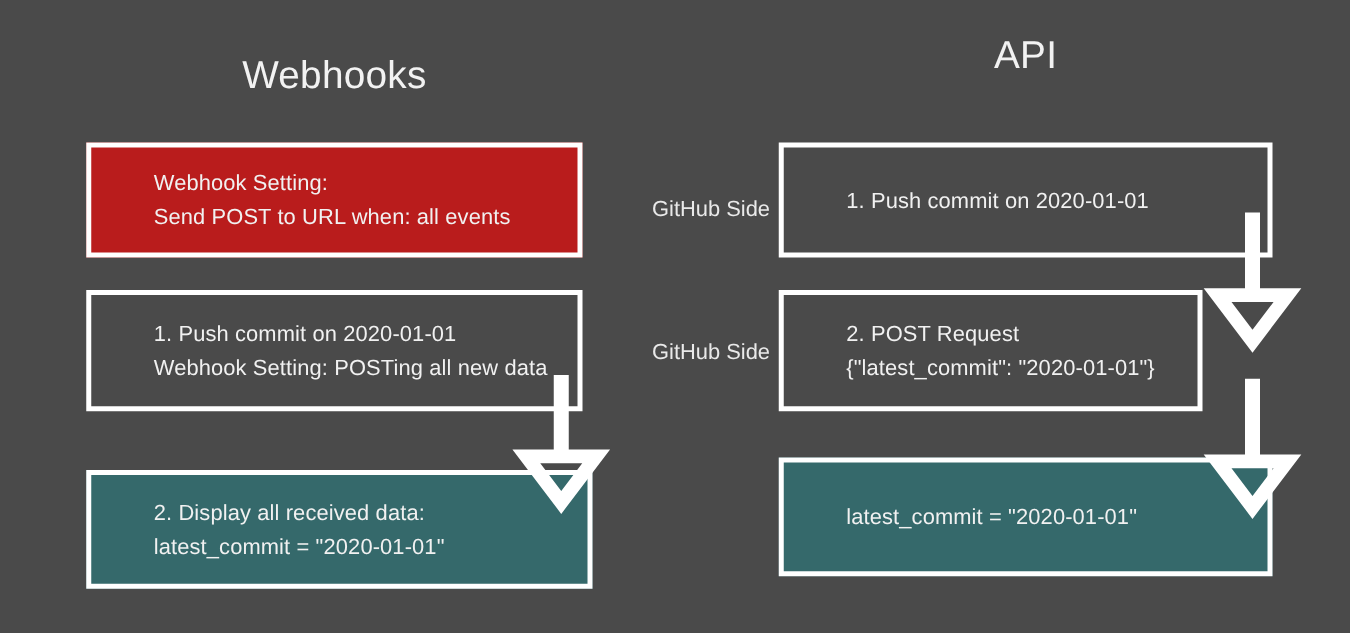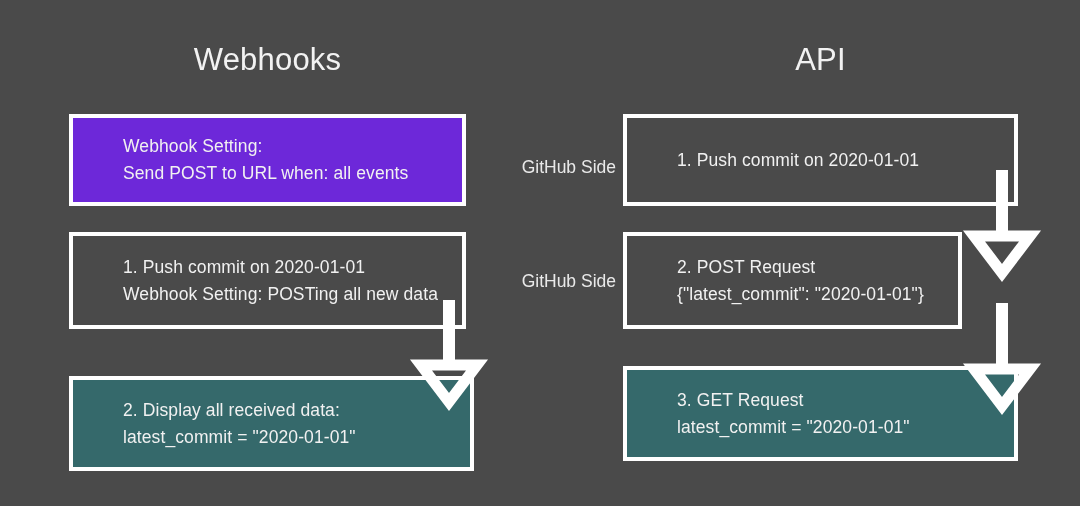--- a/index.html
+++ b/index.html
@@ -31,38 +31,38 @@
     text-align: center;
     white-space: nowrap;
   }
   #title-webhooks {
     left: 69px;
     top: 42px;
     width: 397px;
   }
   #title-api {
     left: 623px;
-    top: 42px;
+    top: 26px;
     width: 395px;
   }
 
   
   .box {
     position: absolute;
     box-sizing: border-box;
     border: 4px solid #ffffff;
     background: transparent;
     display: flex;
     flex-direction: column;
     justify-content: center;
     padding-left: 50px;
     padding-right: 16px;
     z-index: 2;
   }
-  .box.fill-rust { background: #6d28d9; }
+  .box.fill-rust { background: #b91c1c; }
   .box.fill-teal { background: #35696b; }
   .box.fill-none { background: transparent; }
 
   .box-line {
     color: #f1f1f1;
     font-size: 17.5px;
     line-height: 27px;
     white-space: nowrap;
     letter-spacing: 0.1px;
   }
@@ -129,21 +129,20 @@
   <div class="box fill-none" id="box-api-push">
     <div class="box-line">1. Push commit on 2020-01-01</div>
   </div>
 
   <div class="box fill-none" id="box-api-post">
     <div class="box-line">2. POST Request</div>
     <div class="box-line">{"latest_commit": "2020-01-01"}</div>
   </div>
 
   <div class="box fill-teal" id="box-api-get">
-    <div class="box-line">3. GET Request</div>
     <div class="box-line">latest_commit = "2020-01-01"</div>
   </div>
 
   <svg id="arrow-layer" width="1080" height="506" viewBox="0 0 1080 506">
 
     <g>
       <rect x="443" y="300" width="12" height="70" fill="#ffffff"></rect>
       <path d="M 421 365 L 477 365 L 449 402 Z" fill="none" stroke="#ffffff" stroke-width="11" stroke-linejoin="miter"></path>
     </g>
 

